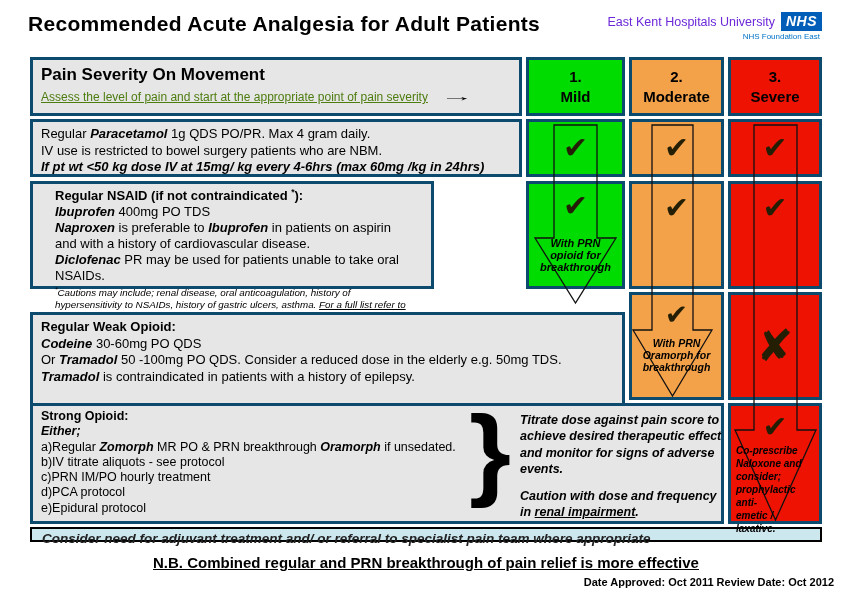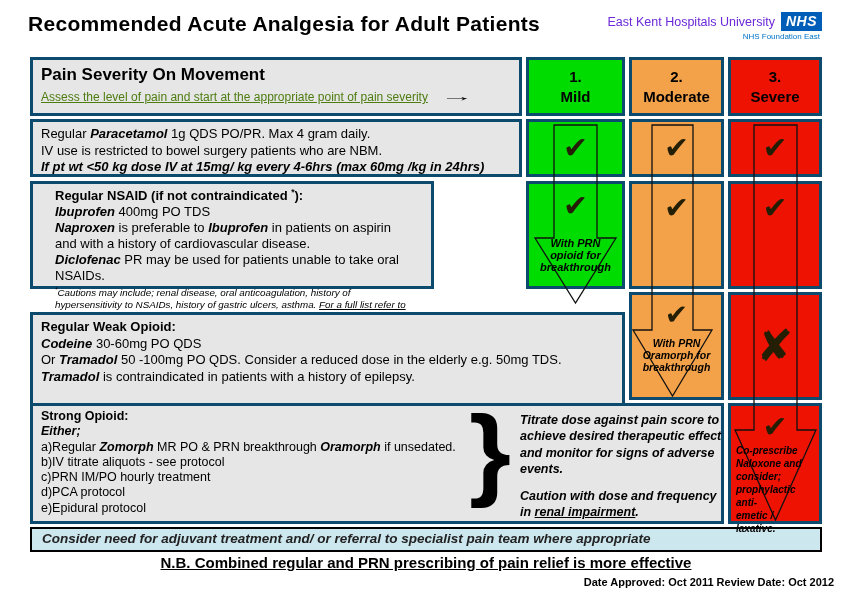--- a/index.html
+++ b/index.html
@@ -44,21 +44,21 @@
   
   .brace{position:absolute;left:436px;top:-8px;font-size:108px;font-weight:bold;line-height:1;
          transform:scaleY(.95);}
   .titrate{position:absolute;left:487px;top:6px;width:207px;font-size:12.5px;font-style:italic;
            line-height:1.3;}
   .caution-p{margin-top:11px;}
   .sev-note{font-size:10px;line-height:1.3;text-align:left;padding:0 5px;margin-top:2px;}
   
   .overlay{position:absolute;left:0;top:0;z-index:4;pointer-events:none;}
   
-  .adjuvant-bar{left:30px;top:527px;width:792px;height:25px;border:2px solid #000;background:#cde7ef;
+  .adjuvant-bar{left:30px;top:527px;width:792px;height:15px;border:2px solid #000;background:#cde7ef;
                 font-size:13.5px;font-style:italic;color:#222;padding:2px 10px;}
   .nb-line{left:30px;top:554px;width:792px;text-align:center;font-size:15px;font-weight:bold;
            text-decoration:underline;}
   .approval{left:30px;top:576px;width:804px;text-align:right;font-size:11px;font-weight:bold;}
 </style>
 </head>
 <body>
 
 <div class="canvas">
 
@@ -167,16 +167,16 @@
 
   <svg class="overlay" width="842" height="595" viewBox="0 0 842 595">
     <path d="M554,125 H597 V238 H616 L575.5,303 L535,238 H554 Z" fill="none" stroke="#111" stroke-width="1.3"></path>
     <path d="M652,125 H693 V330 H712 L672.5,396 L633,330 H652 Z" fill="none" stroke="#111" stroke-width="1.3"></path>
     <path d="M754,125 H797 V430 H816 L775.5,520 L735,430 H754 Z" fill="none" stroke="#111" stroke-width="1.3"></path>
   </svg>
 
   <div class="abs adjuvant-bar">
     <span class="i">Consider need for adjuvant treatment and/ or referral to specialist pain team where appropriate</span>
   </div>
-  <div class="abs nb-line">N.B. Combined regular and PRN prescribing of pain relief is more effective</div>
+  <div class="abs nb-line">N.B. Combined regular and PRN breakthrough of pain relief is more effective</div>
   <div class="abs approval">Date Approved: Oct 2011 Review Date: Oct 2012</div>
 
 </div>
 
 </body></html>

